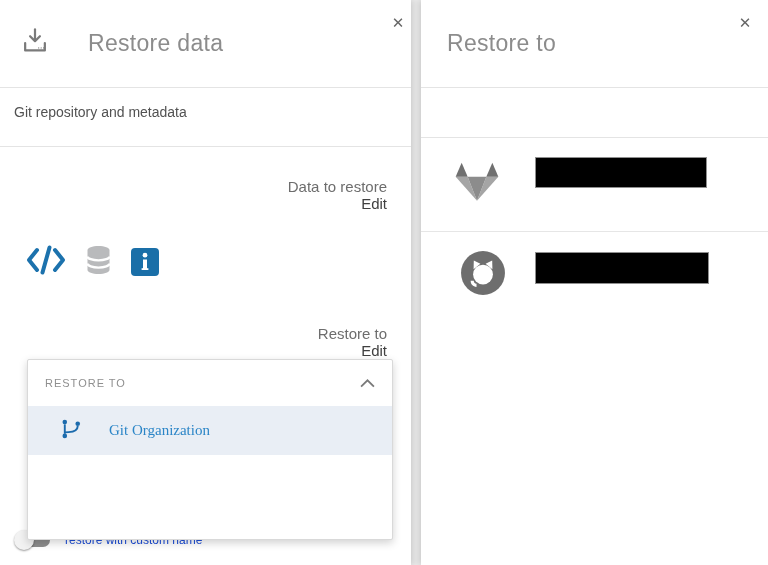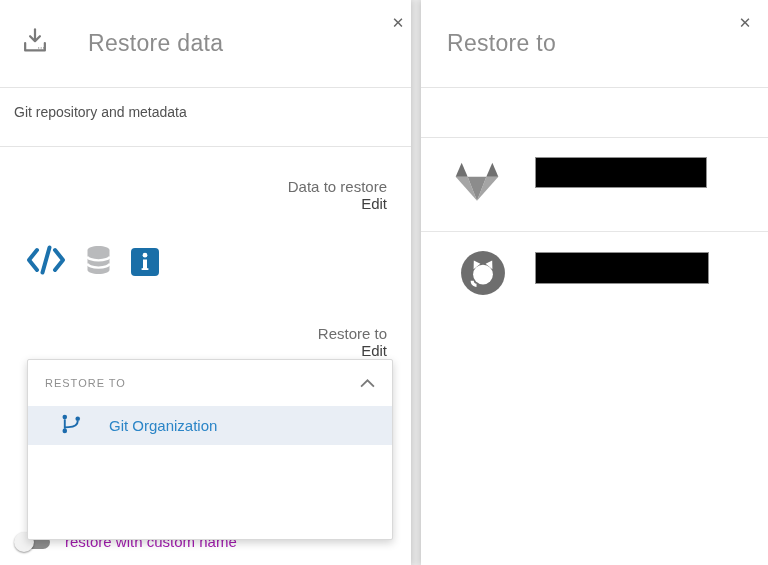--- a/index.html
+++ b/index.html
@@ -16,31 +16,31 @@
   .row-label{font-size:15px;color:#6d6d6d;}
   .edit-link{font-size:15px;color:#404040;cursor:pointer;}
   .field-row{position:absolute;left:28px;right:24px;display:flex;justify-content:space-between;align-items:flex-end;flex-direction:column;}
   .icons-row{position:absolute;left:26px;top:244px;display:flex;align-items:center;gap:18px;}
   .info-badge{width:28px;height:28px;border-radius:4px;background:#1a6fa8;display:flex;align-items:center;justify-content:center;}
   
   .dropdown{position:absolute;left:27px;top:359px;width:364px;height:179px;background:#fff;
             border:1px solid #d9d9d9;border-radius:2px;box-shadow:0 3px 9px rgba(0,0,0,.18);z-index:3;}
   .dd-header{height:46px;display:flex;align-items:center;justify-content:space-between;padding:0 17px 0 17px;}
   .dd-label{font-size:11px;color:#8f8f8f;letter-spacing:1px;}
-  .dd-option{height:39px;display:flex;align-items:center;gap:26px;padding-left:32px;cursor:pointer;}
+  .dd-option{height:49px;display:flex;align-items:center;gap:26px;padding-left:32px;cursor:pointer;font-family:Liberation Serif, serif;}
   .dd-option.selected{background:#e9eef5;}
   .dd-option.selected .dd-option-label{color:#2b85c7;}
   .dd-option-label{font-size:15px;color:#565656;}
   .dd-option.device{margin-top:21px;}
   
   .toggle-row{position:absolute;left:16px;top:533px;display:flex;align-items:center;gap:15px;z-index:1;}
   .switch{position:relative;width:34px;height:14px;border-radius:7px;background:#8d8d8d;cursor:pointer;flex:0 0 auto;}
   .switch .thumb{position:absolute;left:-2px;top:-3px;width:20px;height:20px;border-radius:50%;
                  background:#f2f2f2;box-shadow:0 1px 2px rgba(0,0,0,.4);}
-  .toggle-label{font-size:15px;color:#a21caf;}
+  .toggle-label{font-size:12px;color:#1d4ed8;}
   
   .org-row{position:absolute;left:0;right:0;cursor:pointer;}
   .org-row .redacted{position:absolute;left:114px;width:170px;height:29px;background:#000;border:1px solid #8f8f8f;}
   .avatar{position:absolute;background:#fff;display:flex;align-items:center;justify-content:center;}
 </style>
 </head>
 <body>
 
 <div class="stage">
 

